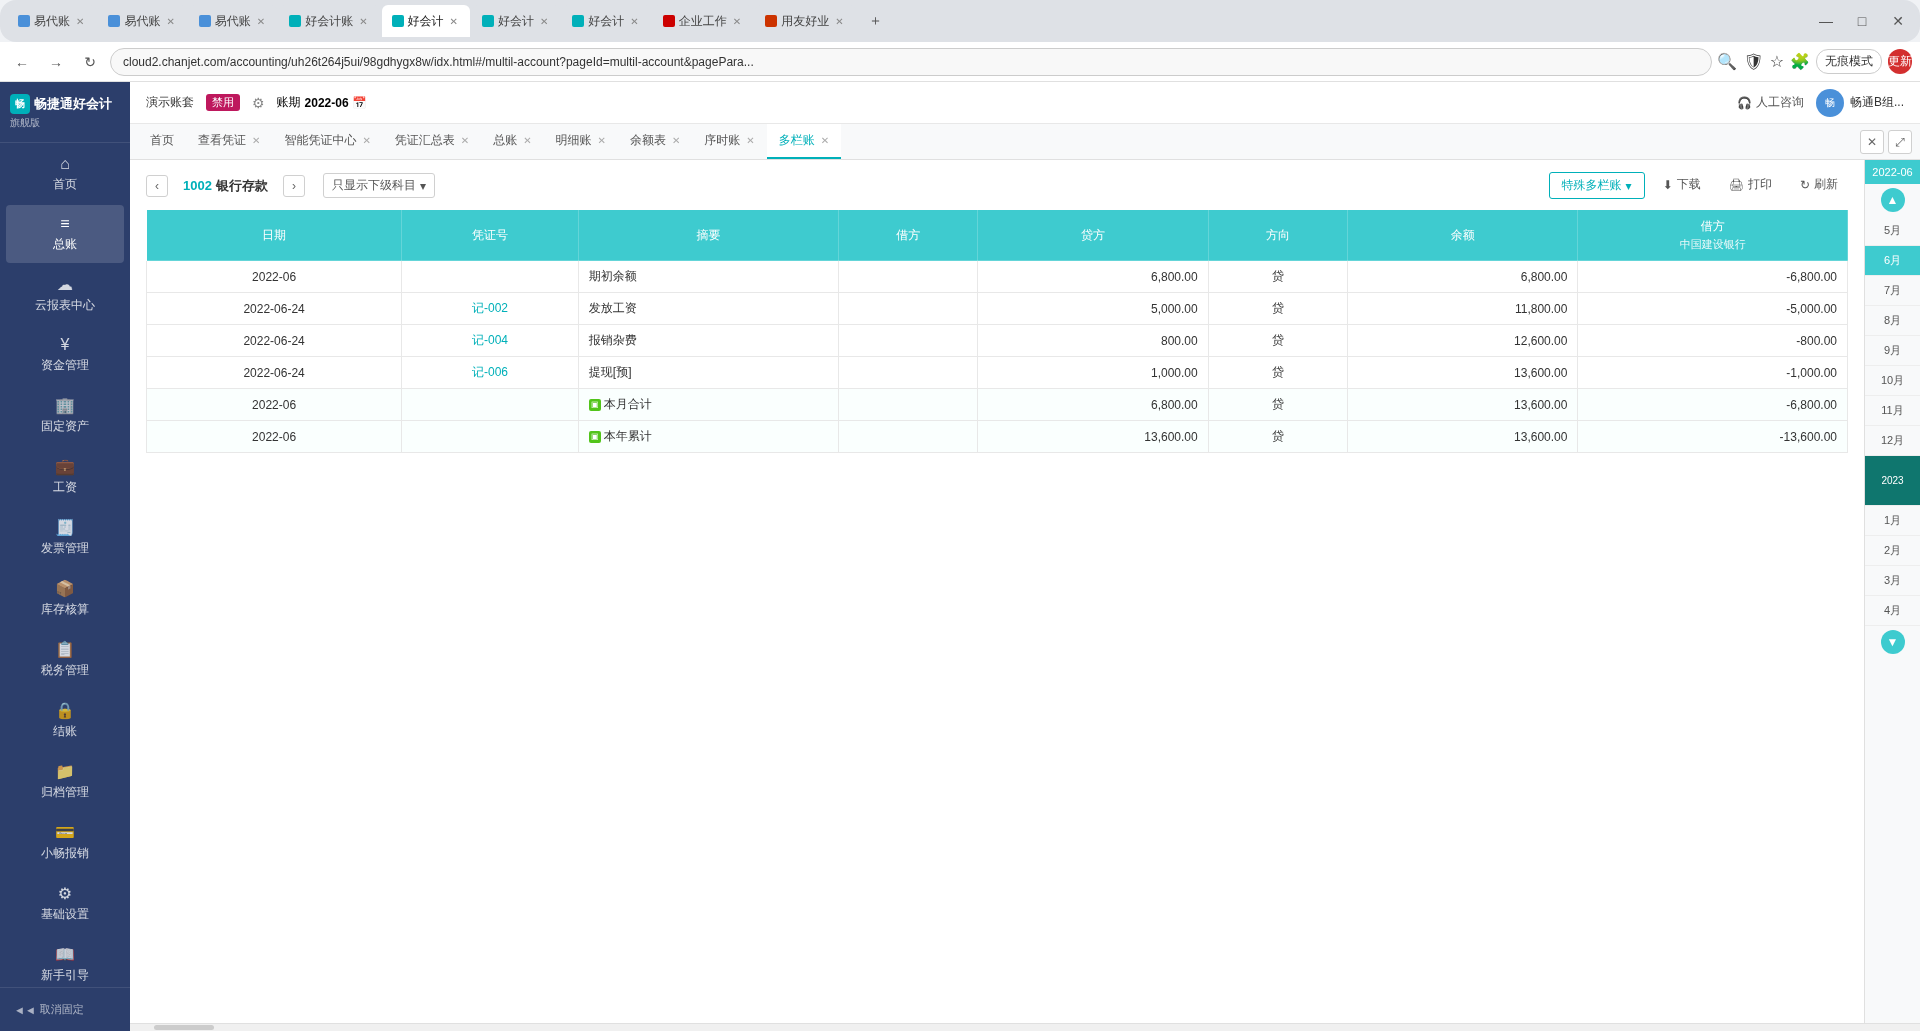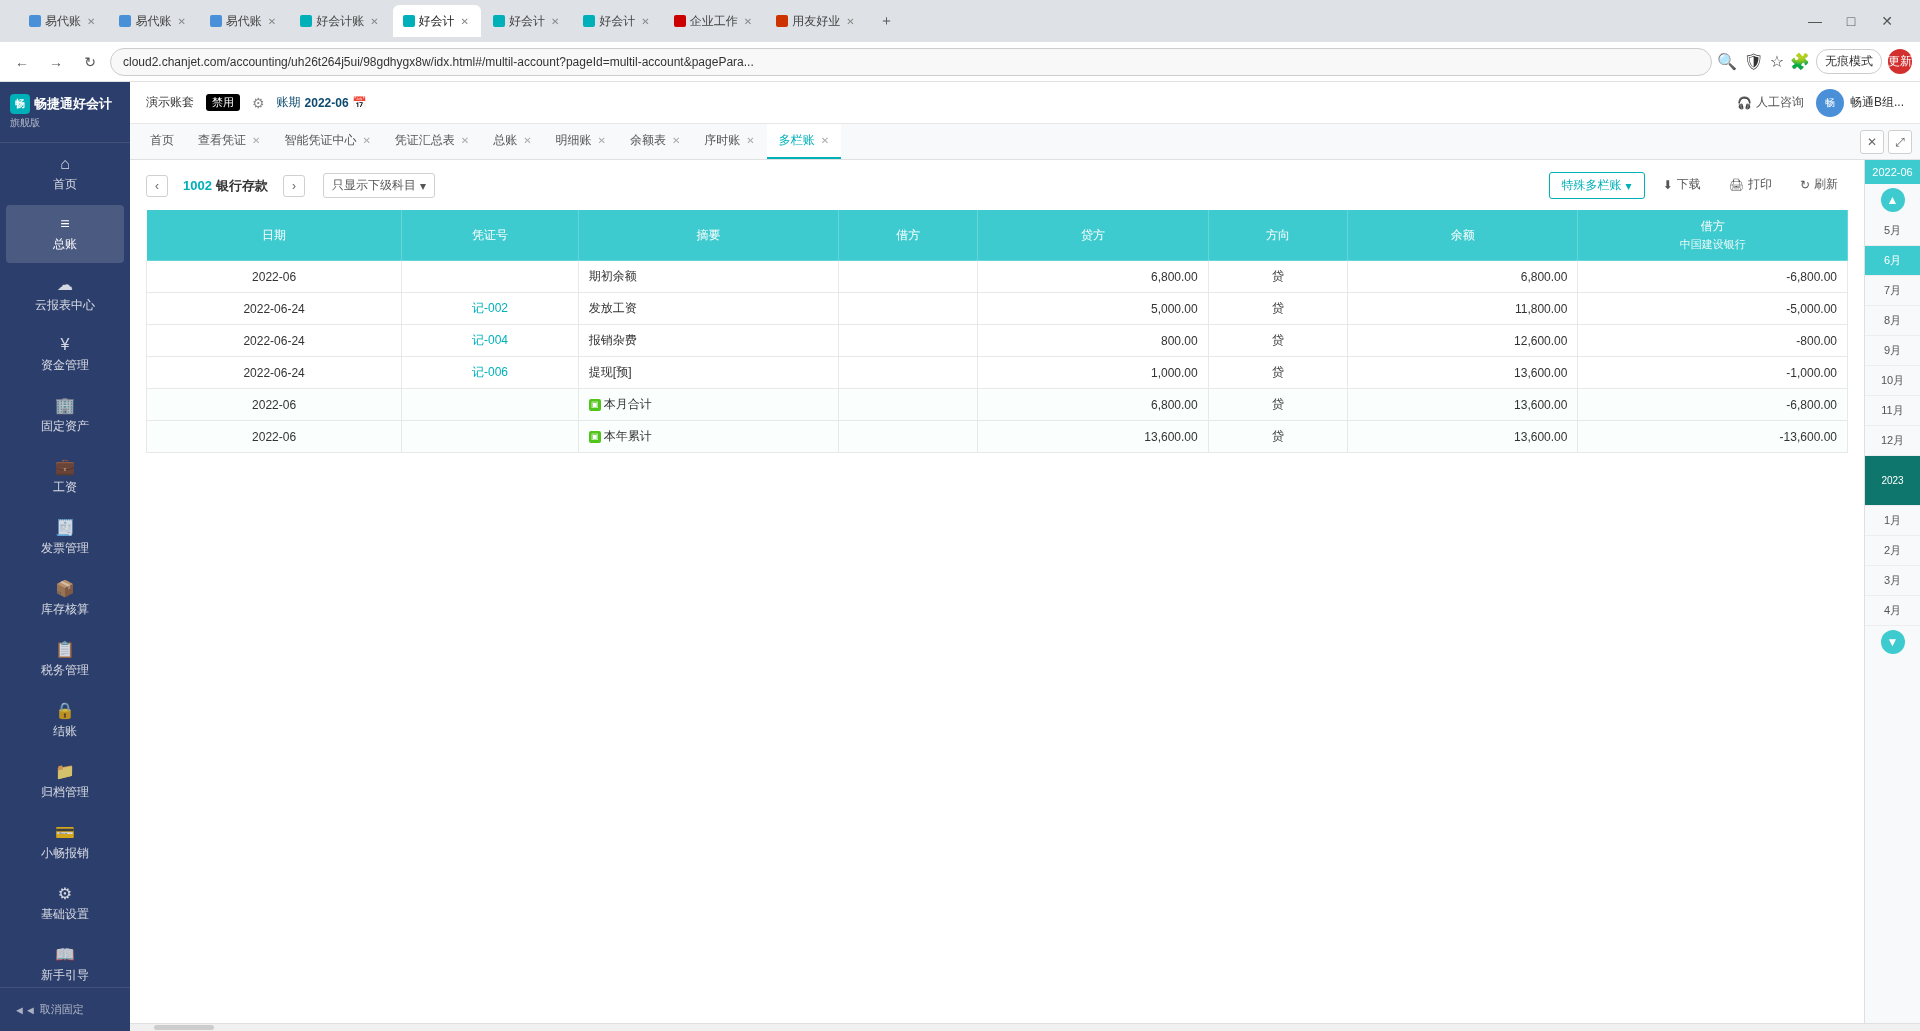--- a/index.html
+++ b/index.html
@@ -1,19 +1,19 @@
 <!DOCTYPE html>
 <html><head>
   <meta charset="utf-8">
   <style>
     * { margin: 0; padding: 0; box-sizing: border-box; }
     body { font-family: 'Microsoft YaHei', '微软雅黑', sans-serif; font-size: 12px; background: #f0f2f5; width: 1920px; min-height: 1031px; overflow: hidden; }
 
     
-    .browser-chrome { background: #dee1e6; height: 42px; display: flex; align-items: center; padding: 0 19px; gap: 2px; }
+    .browser-chrome { background: #dee1e6; height: 42px; display: flex; align-items: center; padding: 0 8px; gap: 2px; border-radius: 16px; }
     .tab { display: flex; align-items: center; height: 32px; padding: 0 10px; border-radius: 6px 6px 0 0; font-size: 12px; background: #dee1e6; color: #444; gap: 4px; cursor: pointer; max-width: 140px; }
     .tab.active { background: #fff; color: #222; }
     .tab-close { font-size: 10px; color: #888; cursor: pointer; padding: 2px; }
     .browser-controls { display: flex; align-items: center; gap: 6px; padding: 4px 8px; background: #fff; height: 40px; border-bottom: 1px solid #e0e0e0; }
     .nav-btn { width: 28px; height: 28px; border-radius: 50%; border: none; background: transparent; cursor: pointer; font-size: 14px; color: #555; display: flex; align-items: center; justify-content: center; }
     .address-bar { flex: 1; height: 28px; border: 1px solid #ccc; border-radius: 14px; padding: 0 12px; font-size: 12px; color: #333; background: #f8f8f8; }
     .browser-right { display: flex; align-items: center; gap: 6px; }
     .browser-right span { font-size: 12px; color: #333; cursor: pointer; }
 
     
@@ -30,23 +30,23 @@
     .sidebar-icon { font-size: 16px; }
     .sidebar-bottom { padding: 8px; border-top: 1px solid rgba(255,255,255,0.1); }
     .sidebar-pin { display: flex; align-items: center; gap: 4px; font-size: 11px; color: rgba(255,255,255,0.6); cursor: pointer; padding: 6px; }
 
     
     .main-content { flex: 1; display: flex; flex-direction: column; background: #fff; overflow: hidden; }
 
     
     .top-bar { display: flex; align-items: center; padding: 6px 16px; border-bottom: 1px solid #e8e8e8; background: #fff; gap: 12px; min-height: 42px; }
     .account-label { font-size: 12px; color: #333; }
-    .account-badge { background: #000000; color: #fff; padding: 1px 6px; border-radius: 3px; font-size: 11px; cursor: pointer; }
+    .account-badge { background: #be185d; color: #fff; padding: 1px 6px; border-radius: 3px; font-size: 11px; cursor: pointer; }
     .settings-icon-btn { cursor: pointer; color: #888; font-size: 14px; }
-    .period-label { font-size: 12px; color: #0c4a6e; display: flex; align-items: center; gap: 4px; }
+    .period-label { font-size: 12px; color: #000000; display: flex; align-items: center; gap: 4px; }
     .top-bar-right { margin-left: auto; display: flex; align-items: center; gap: 12px; }
     .consult-btn { display: flex; align-items: center; gap: 4px; font-size: 12px; color: #555; cursor: pointer; }
     .user-avatar { width: 28px; height: 28px; border-radius: 50%; background: #4a90d9; display: flex; align-items: center; justify-content: center; color: #fff; font-size: 10px; cursor: pointer; }
     .user-name { font-size: 12px; color: #333; }
 
     
     .tab-bar { display: flex; align-items: center; border-bottom: 1px solid #e0e0e0; background: #f8f9fa; padding: 0 8px; overflow-x: auto; }
     .page-tab { display: flex; align-items: center; gap: 4px; padding: 8px 12px; font-size: 12px; color: #555; cursor: pointer; border-bottom: 2px solid transparent; white-space: nowrap; }
     .page-tab.active { color: #00b0b9; border-bottom: 2px solid #00b0b9; background: #fff; }
     .page-tab-close { font-size: 10px; color: #aaa; cursor: pointer; margin-left: 2px; }

